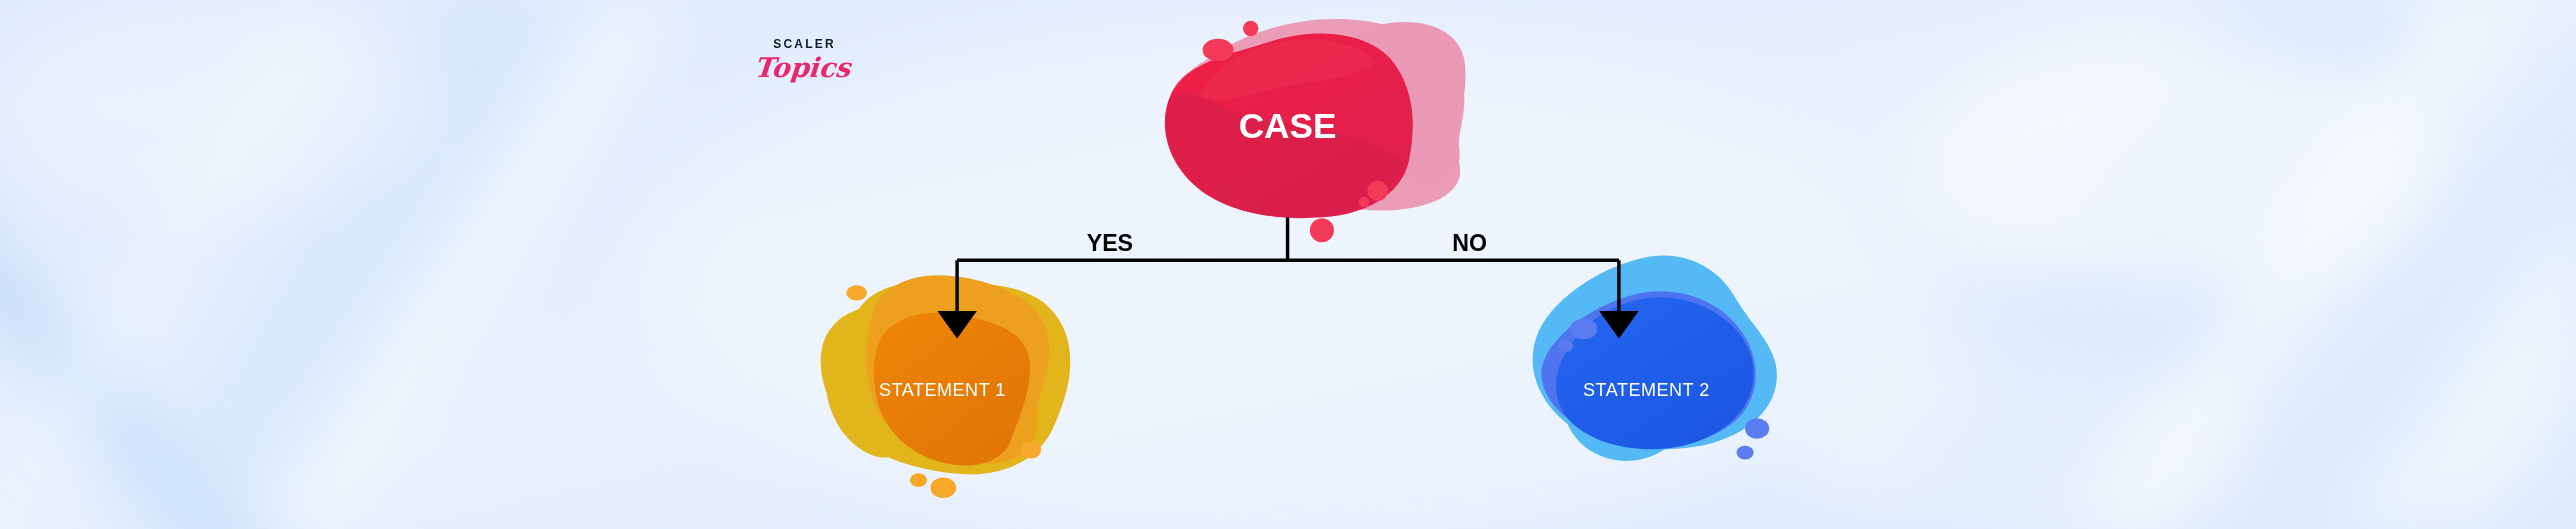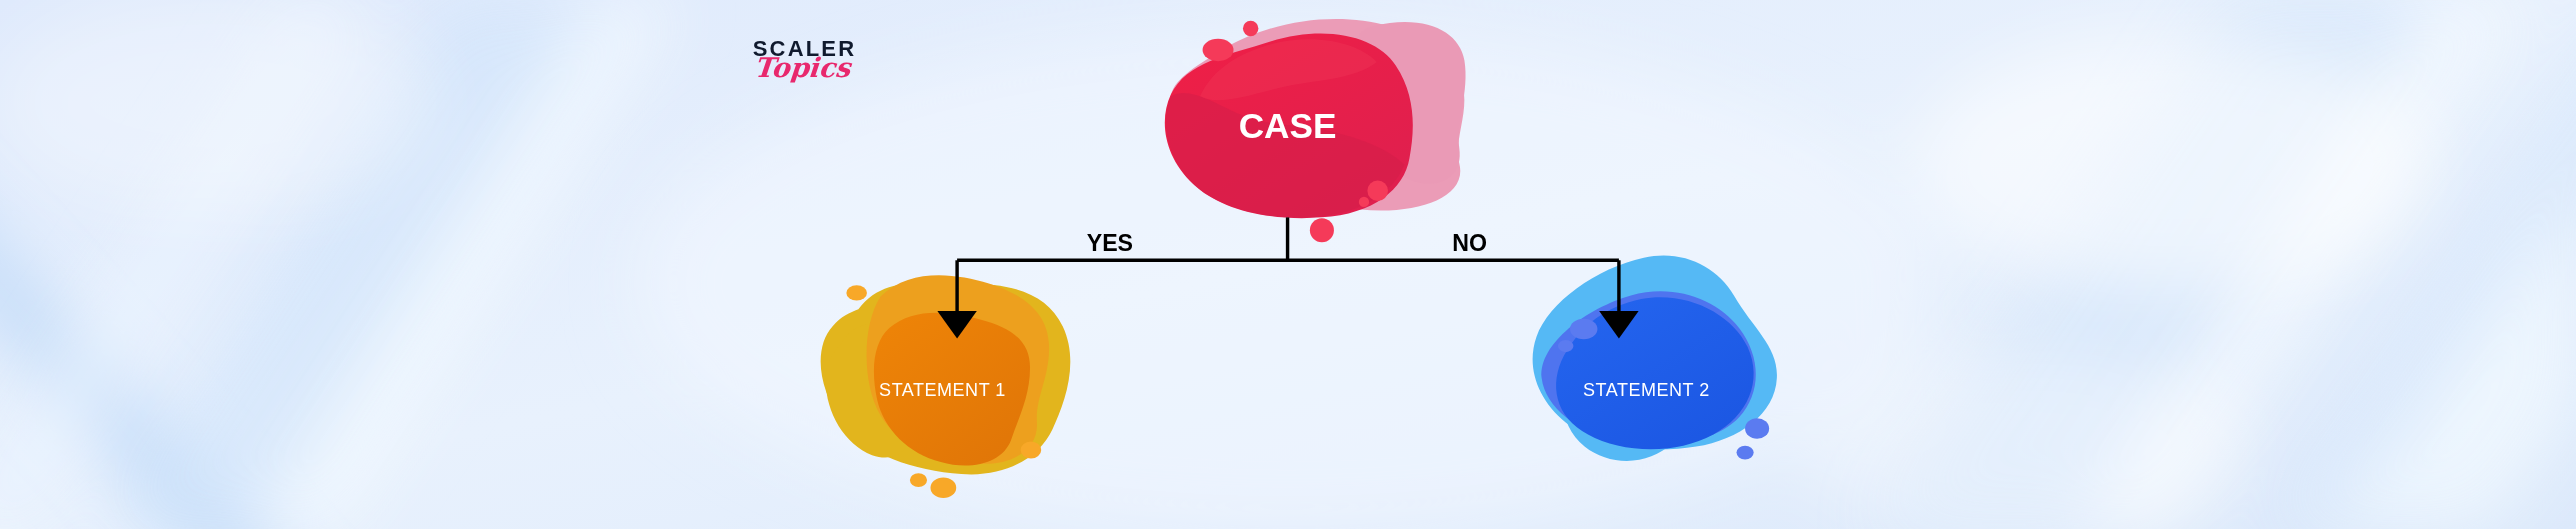--- a/index.html
+++ b/index.html
@@ -10,21 +10,21 @@
   }
   #stage{position:relative;width:2576px;height:530px;overflow:hidden;}
 
   
   #bg{position:absolute;inset:0;}
   #bgsvg{display:block;width:2576px;height:530px;}
 
   
   #logo{position:absolute;left:740px;top:38px;width:129px;height:55px;}
   #logo-scaler{
-    font-size:22px;font-weight:bold;letter-spacing:2.2px;
+    font-size:12px;font-weight:bold;letter-spacing:2.2px;
     color:#101a2e;line-height:1;white-space:nowrap;
     text-align:center;width:129px;
   }
   #logo-topics{
     position:absolute;left:0;top:16.3px;width:129px;text-align:center;
     font-family:"DejaVu Serif", serif;
     font-style:italic;font-weight:bold;
     font-size:27px;color:#e8286d;line-height:1;
     transform:skewX(-8deg);
   }

